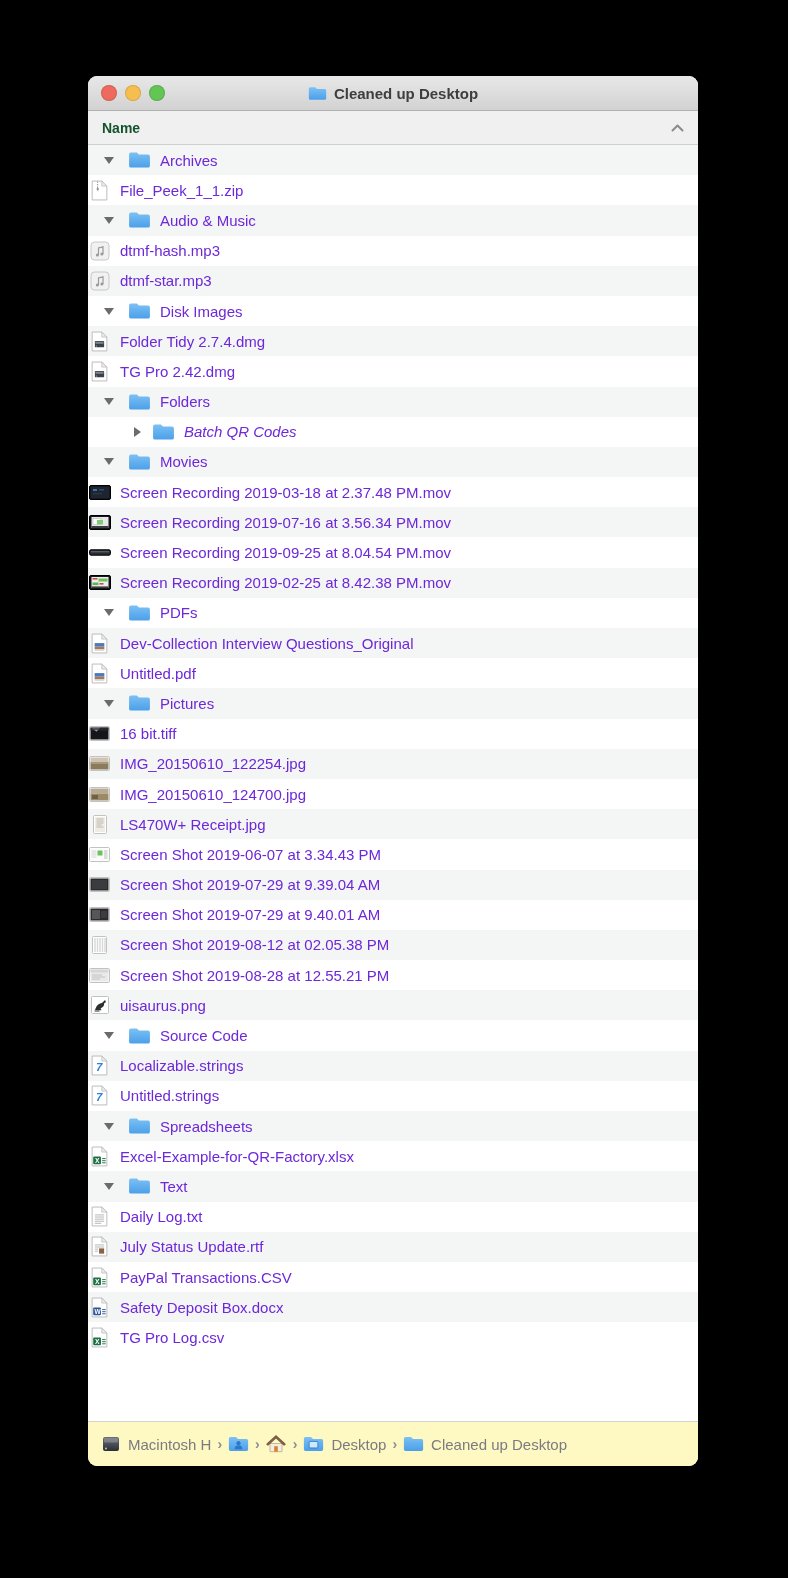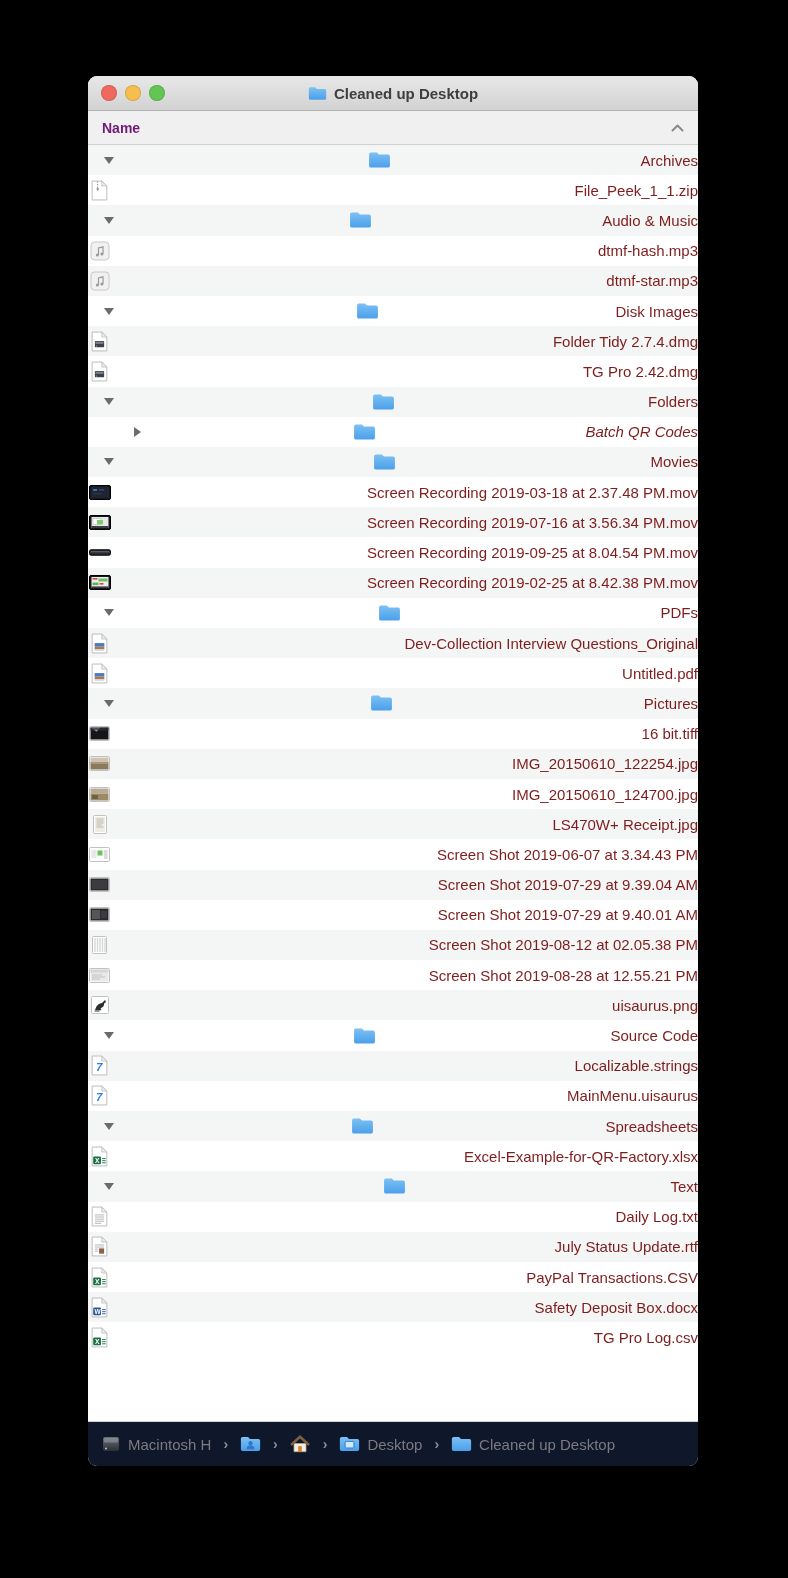--- a/index.html
+++ b/index.html
@@ -23,41 +23,41 @@
   .light{width:16px;height:16px;border-radius:50%;box-shadow:inset 0 0 0 1px rgba(0,0,0,.12);}
   .light.red{background:#ee6a5e;}
   .light.yellow{background:#f5be4f;}
   .light.green{background:#62c554;}
   .title{display:flex;align-items:center;gap:7px;font-size:15px;font-weight:bold;color:#3e3e40;}
   .title .icon{display:flex;}
   
   .colheader{
     height:33px;background:#f0f0f1;border-bottom:1px solid #cfcfcf;
     display:flex;align-items:center;justify-content:space-between;
-    padding:0 14px;font-size:14px;color:#701a75;font-weight:bold;
+    padding:0 14px;font-size:14px;color:#14532d;font-weight:bold;
   }
   
   .list{background:#fff;}
-  .row{height:30.2px;display:flex;align-items:center;font-size:15px;color:#7f1d1d;justify-content:space-between;}
+  .row{height:30.2px;display:flex;align-items:center;font-size:15px;color:#6d28d9;}
   .row:nth-child(odd){background:#f4f5f5;}
   .row .tri{width:11px;height:11px;display:flex;align-items:center;justify-content:center;flex:none;}
   .tri.down i{display:block;width:0;height:0;border-left:5.5px solid transparent;border-right:5.5px solid transparent;border-top:7.5px solid #6b6b6e;}
   .tri.right i{display:block;width:0;height:0;border-top:5.5px solid transparent;border-bottom:5.5px solid transparent;border-left:7.5px solid #6b6b6e;}
   .row.top{padding-left:15px;}
   .row.top .tri{margin-right:14px;}
   .row.child{}
   .row.childtri{padding-left:44px;font-style:italic;}
   .row.childtri .tri{margin-right:9px;}
   .row .ric{width:23px;height:23px;display:flex;align-items:center;justify-content:center;margin-right:9px;flex:none;}
   .row .lbl{white-space:nowrap;}
   
   .pathbar{
-    position:absolute;left:0;right:0;bottom:0;height:44px;background:#0f172a;
+    position:absolute;left:0;right:0;bottom:0;height:44px;background:#fef9c3;
     border-top:1px solid #d2d2d2;display:flex;align-items:center;
-    padding:0 12px;font-size:15px;color:#7b7b80;gap:6px;
+    padding:0 12px;font-size:15px;color:#7b7b80;
   }
   .pitem{display:flex;align-items:center;gap:7px;}
   .pic{width:21px;height:21px;display:flex;align-items:center;justify-content:center;}
   .psep{margin:0 6px;color:#8e8e93;font-size:14px;font-weight:bold;}
   .sortchev{display:flex;}
 </style>
 </head>
 <body>
 
 <div class="window">
@@ -492,21 +492,21 @@
         <span class="lbl">Localizable.strings</span>
       </div>
       <div class="row child">
         <span class="ric">
           <svg width="17" height="21" viewBox="0 0 16 20">
             <path d="M1 1 h9.2 l4.8 4.8 v13.2 h-14 z" fill="#fff" stroke="#b9b9b9" stroke-width="0.9"></path>
             <path d="M10.2 1 l4.8 4.8 h-4.8 z" fill="#ececec" stroke="#b9b9b9" stroke-width="0.7"></path>
             <text x="4.6" y="15.5" font-size="11" font-style="italic" font-weight="bold" fill="#2f7fe0">7</text>
           </svg>
         </span>
-        <span class="lbl">MainMenu.uisaurus</span>
+        <span class="lbl">Untitled.strings</span>
       </div>
       <div class="row top">
         <span class="tri down">
           <i></i>
         </span>
         <span class="ric">
           <svg width="23" height="18" viewBox="0 0 24 19">
             <defs>
               <linearGradient id="gF" x1="0" y1="0" x2="0" y2="1">
                 <stop offset="0" stop-color="#7cc1f3"></stop>

